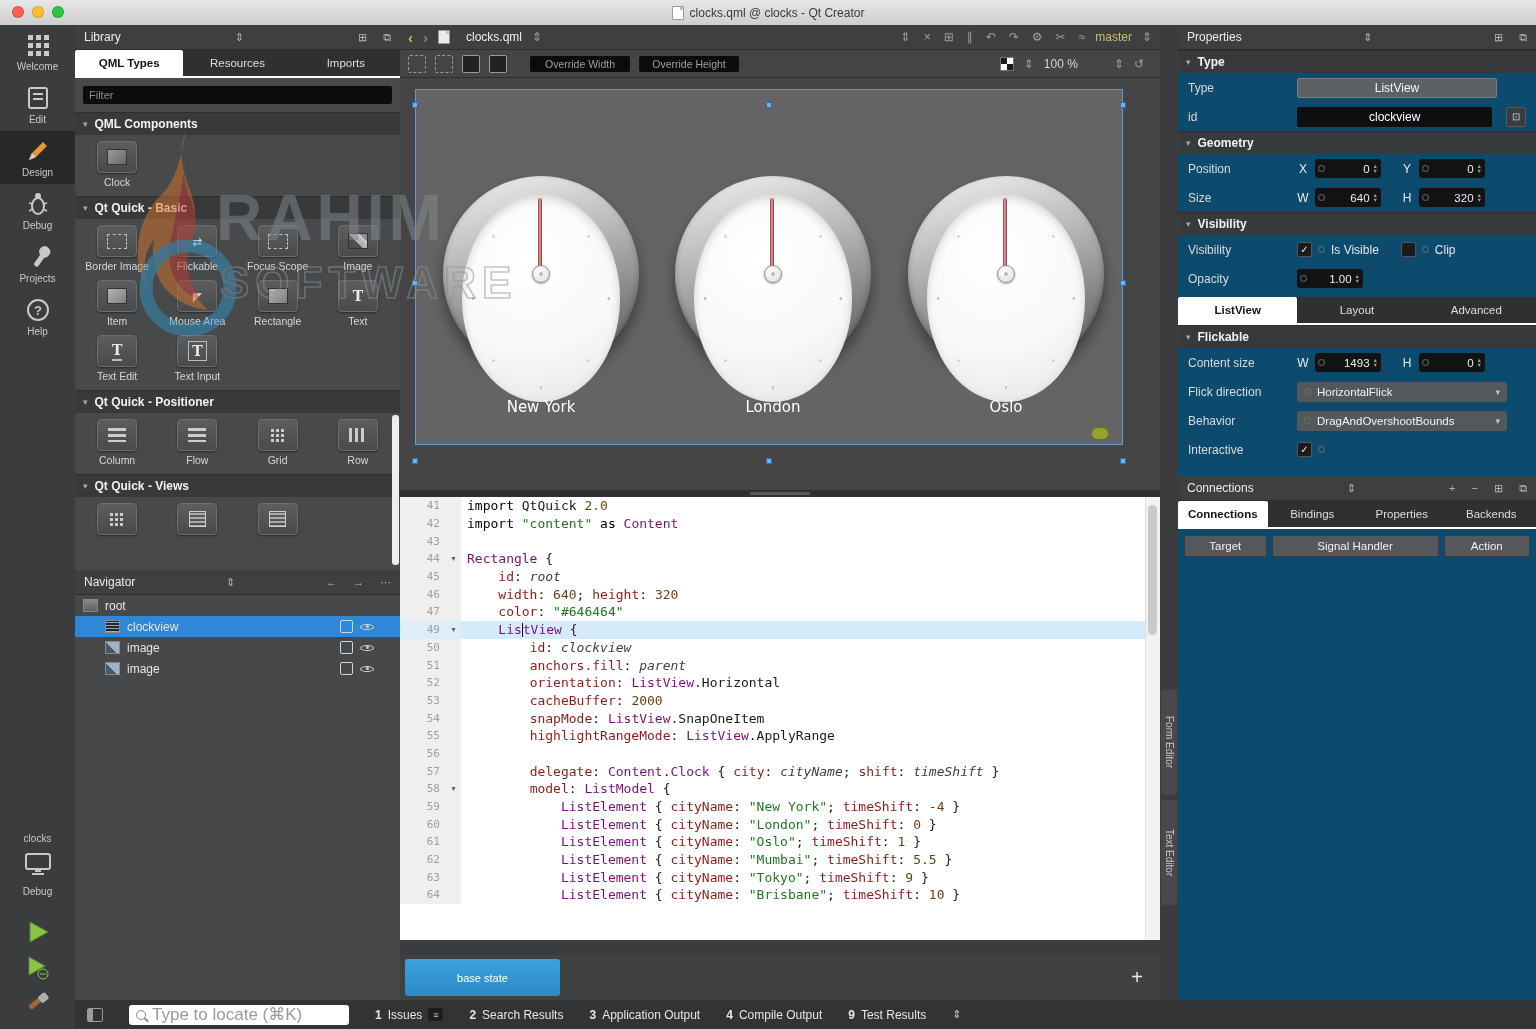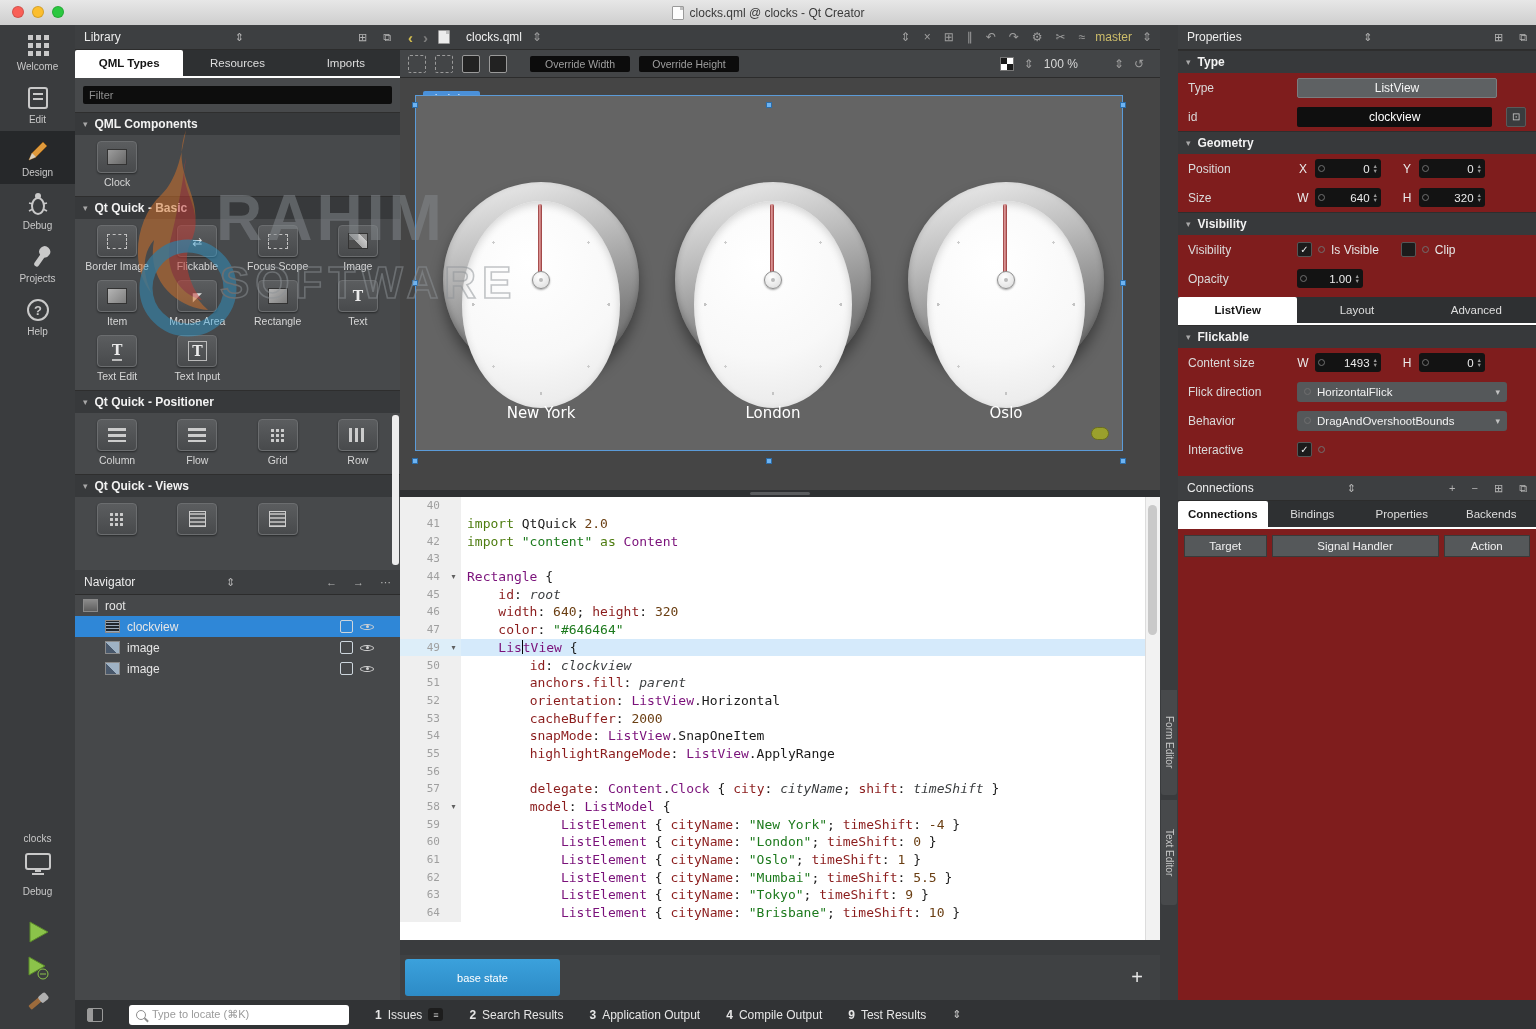--- a/index.html
+++ b/index.html
@@ -69,21 +69,21 @@
   .tb-back{color:#d2bd4e;font-size:15px;font-weight:bold;}
   .tb-fwd{color:#7d7d7d;font-size:15px;font-weight:bold;}
   #ctoolbar2{left:0;top:25px;width:760px;height:28px;background:#434547;border-bottom:1px solid #2c2c2c;display:flex;align-items:center;padding:0 8px;gap:9px;box-sizing:border-box;}
   .selbox{width:16px;height:16px;border:1px dashed #9a9a9a;border-radius:2px;}
   .selbox.b{background:#222;border-style:solid;}
   .ovr-field{width:100px;height:16px;background:#0c0c0c;border-radius:2px;color:#9f9f9f;font-size:10.5px;display:flex;align-items:center;justify-content:center;}
   .checker{width:12px;height:12px;background:conic-gradient(#fff 25%,#1a1a1a 0 50%,#fff 0 75%,#1a1a1a 0);border:1px solid #777;}
   #zoom-level{color:#d8d8d8;font-size:12px;}
   
   #canvas{left:0;top:53px;width:760px;height:412px;background:#454545;overflow:hidden;}
-  #sel-rect{left:15px;top:17px;width:708px;height:356px;background:#646464;border:1px solid #5b9bd8;box-sizing:border-box;}
+  #sel-rect{left:15px;top:11px;width:708px;height:356px;background:#646464;border:1px solid #5b9bd8;box-sizing:border-box;}
   .handle{width:6px;height:6px;background:#6db3f2;border:1px solid #2d6da8;box-sizing:border-box;position:absolute;}
   #sel-tag{left:23px;top:13px;height:15px;background:#4a90d9;color:#fff;font-size:10px;display:flex;align-items:center;padding:0 7px;border-radius:2px 2px 0 0;}
   .clock{position:absolute;top:86px;width:196px;height:245px;}
   .ring{position:absolute;left:0;top:0;width:196px;height:196px;border-radius:50%;background:linear-gradient(165deg,#f2f2f2 0%,#bdbdbd 35%,#7e7e7e 72%,#6a6a6a 100%);box-shadow:0 9px 14px rgba(0,0,0,.4),inset 0 -3px 6px rgba(0,0,0,.25);}
   .face{position:absolute;inset:19px;border-radius:50%;background:radial-gradient(circle at 42% 30%,#ffffff 0%,#f8f8f8 55%,#ebebeb 85%,#dedede 100%),;box-shadow:inset 0 3px 8px rgba(0,0,0,.16);}
   .face{background-image:radial-gradient(circle 1.5px at 50% 7%,#b9b9b9 99%,transparent),radial-gradient(circle 1.5px at 93% 50%,#c4c4c4 99%,transparent),radial-gradient(circle 1.5px at 50% 93%,#c4c4c4 99%,transparent),radial-gradient(circle 1.5px at 7% 50%,#c4c4c4 99%,transparent),radial-gradient(circle 1.2px at 80% 20%,#cccccc 99%,transparent),radial-gradient(circle 1.2px at 80% 80%,#cccccc 99%,transparent),radial-gradient(circle 1.2px at 20% 80%,#cccccc 99%,transparent),radial-gradient(circle 1.2px at 20% 20%,#cccccc 99%,transparent),radial-gradient(circle at 42% 30%,#ffffff 0%,#f8f8f8 55%,#ebebeb 85%,#dedede 100%);}
   .hand{position:absolute;left:95px;top:22px;width:4px;height:78px;background:linear-gradient(90deg,#8e2f2f,#e8a4a4 45%,#8e2f2f);border-radius:2px;}
   .pin{position:absolute;left:89px;top:89px;width:18px;height:18px;border-radius:50%;background:radial-gradient(circle at 40% 32%,#fff,#dadada);border:1px solid #8f8f8f;box-sizing:border-box;box-shadow:0 1px 2px rgba(0,0,0,.35);}
   .pin::after{content:"";position:absolute;left:6px;top:6px;width:4px;height:4px;border-radius:50%;background:#bbb;}
   .city{position:absolute;top:222px;width:196px;text-align:center;color:#ffffff;font-size:15px;font-family:"DejaVu Sans",sans-serif;}
@@ -91,35 +91,35 @@
   
   #splitter{left:0;top:465px;width:760px;height:7px;background:#2e3032;}
   #splitter::after{content:"";position:absolute;left:350px;top:2px;width:60px;height:3px;background:#5a5c5e;border-radius:2px;}
   #code{left:0;top:472px;width:745px;height:443px;background:#ffffff;overflow:hidden;}
   .code-line{display:flex;height:17.7px;align-items:center;}
   .ln{width:40px;text-align:right;padding-right:6px;color:#9f9f9f;background:#efefef;font-size:11px;height:100%;display:flex;align-items:center;justify-content:flex-end;flex:none;font-family:"DejaVu Sans Mono",monospace;}
   .fold{width:15px;background:#efefef;color:#5f5f5f;font-size:8px;height:100%;display:flex;align-items:center;justify-content:center;flex:none;}
   .cl{flex:1;white-space:pre;font:13px "DejaVu Sans Mono",monospace;padding-left:6px;height:100%;display:flex;align-items:center;}
   .code-line.cur .cl{background:#d5eafb;}
   .code-line.cur .ln,.code-line.cur .fold{background:#ddeef9;}
-  .tk-k{color:#4d7c0f}.tk-t{color:#7a117a}.tk-p{color:#8b1c1c}.tk-n{color:#6a3e12}.tk-s{color:#1d7a1d}
+  .tk-k{color:#000000}.tk-t{color:#7a117a}.tk-p{color:#8b1c1c}.tk-n{color:#6a3e12}.tk-s{color:#1d7a1d}
   .tk-i{color:#3c3f41;font-style:italic}.tk-d{color:#1a1a1a}
   .tk-caret{display:inline-block;width:0;border-left:1.5px solid #000;height:14px;}
   #code-vscroll{left:745px;top:472px;width:15px;height:443px;background:#f2f2f2;border-left:1px solid #ddd;box-sizing:border-box;}
   #code-vscroll::after{content:"";position:absolute;left:2px;top:8px;width:9px;height:130px;background:#c9c9c9;border-radius:5px;}
   #code-hscroll{left:0;top:915px;width:760px;height:15px;background:#3a3c3e;}
   
   #states{left:0;top:930px;width:760px;height:45px;background:#3f4143;display:flex;align-items:center;padding:0 5px;box-sizing:border-box;}
   .state-item{width:155px;height:37px;background:linear-gradient(#3ba1dc,#2d8bc6);border-radius:3px;color:#fff;font-size:11px;display:flex;align-items:center;justify-content:center;}
   #state-add{margin-left:auto;color:#e8e8e8;font-size:20px;padding-right:12px;}
   
   #sidestrip{left:1160px;top:25px;width:18px;height:975px;background:#3a3c3e;}
   .vtab{position:absolute;left:1px;width:16px;background:#47494b;color:#c8c8c8;font-size:10px;writing-mode:vertical-rl;display:flex;align-items:center;justify-content:center;padding:10px 0;border-radius:0 0 3px 3px;}
   
-  #rightpanel{left:1178px;top:25px;width:358px;height:975px;background:#7f1d1d;}
+  #rightpanel{left:1178px;top:25px;width:358px;height:975px;background:#0c4a6e;}
   .prow{display:flex;align-items:center;padding:4px 10px;gap:6px;min-height:21px;}
   .plabel{width:103px;font-size:12px;color:#dadada;flex:none;white-space:nowrap;overflow:hidden;text-overflow:ellipsis;}
   .axis{font-size:12px;color:#eaeaea;width:12px;text-align:center;flex:none;}
   .spin{width:66px;height:19px;background:#131313;border-radius:3px;display:flex;align-items:center;color:#ececec;font-size:11.5px;padding:0 3px;box-sizing:border-box;}
   .spin .val{flex:1;text-align:right;padding-right:3px;}
   .bdot{width:5px;height:5px;border:1px solid #6f6f6f;border-radius:50%;flex:none;}
   .arrows{display:flex;flex-direction:column;font-size:5.5px;color:#9a9a9a;line-height:5px;flex:none;}
   .field-lite{width:200px;height:20px;background:#5e6163;border:1px solid #7b7d7f;border-radius:2px;color:#f6f6f6;font-size:12px;display:flex;align-items:center;justify-content:center;box-sizing:border-box;}
   .field-dark{width:200px;height:20px;background:#0f0f0f;border-radius:2px;color:#ffffff;font-size:12px;display:flex;align-items:center;justify-content:center;}
   .side-btn{width:18px;height:18px;background:#3a3c3e;border:1px solid #5a5a5a;border-radius:2px;color:#c9c9c9;font-size:10px;display:flex;align-items:center;justify-content:center;margin-left:8px;}
@@ -130,21 +130,21 @@
   .dd-caret{color:#c2c2c2;font-size:9px;}
   .conn-cols{display:flex;gap:5px;padding:6px 6px 0;}
   .conn-col{height:22px;background:#55585a;border:1px solid #3a3a3a;color:#f0f0f0;font-size:11.5px;display:flex;align-items:center;justify-content:center;overflow:hidden;white-space:nowrap;box-sizing:border-box;}
   
   #bottombar{left:75px;top:1000px;width:1461px;height:29px;background:#313335;display:flex;align-items:center;gap:26px;padding:0 12px;box-sizing:border-box;}
   #panel-toggle{width:14px;height:12px;border:1px solid #9a9a9a;border-radius:2px;position:relative;flex:none;}
   #panel-toggle::after{content:"";position:absolute;left:0;top:0;bottom:0;width:5px;background:#9a9a9a;}
   #locate{width:220px;height:20px;background:#ffffff;border-radius:3px;display:flex;align-items:center;gap:6px;padding:0 7px;box-sizing:border-box;flex:none;}
   .mag{width:8px;height:8px;border:1.5px solid #8d8d8d;border-radius:50%;position:relative;flex:none;}
   .mag::after{content:"";position:absolute;width:5px;height:1.5px;background:#8d8d8d;transform:rotate(45deg);right:-4px;bottom:-2px;}
-  #locate span{color:#9a9a9a;font-size:11px;white-space:nowrap;}
+  #locate span{color:#9a9a9a;font-size:17px;white-space:nowrap;}
   .out-tab{display:flex;align-items:center;gap:6px;color:#e6e6e6;font-size:12px;white-space:nowrap;}
   .out-tab .num{font-weight:bold;}
   .issues-badge{width:15px;height:13px;background:#1d1d1d;border-radius:3px;color:#cfcfcf;font-size:9px;display:flex;align-items:center;justify-content:center;}
   #out-arrows{color:#cdcdcd;font-size:11px;}
   
   #watermark{left:124px;top:128px;width:400px;height:215px;opacity:.52;pointer-events:none;z-index:40;}
 </style>
 </head>
 <body>
 
@@ -517,25 +517,20 @@
           <div class="handle" style="left: 366px; top: 380px;"></div>
           <div class="handle" style="left: 720px; top: 380px;"></div>
         </div>
     </div>
 
     <div id="splitter" class="abs"></div>
 
     <div id="code" class="abs">
       <div id="code-lines">
           <div class="code-line">
-            <span class="ln">40</span>
-            <span class="fold"></span>
-            <span class="cl"></span>
-          </div>
-          <div class="code-line">
             <span class="ln">41</span>
             <span class="fold"></span>
             <span class="cl"><span class="tk-k">import </span><span class="tk-d">QtQuick </span><span class="tk-n">2.0</span></span>
           </div>
           <div class="code-line">
             <span class="ln">42</span>
             <span class="fold"></span>
             <span class="cl"><span class="tk-k">import </span><span class="tk-s">"content"</span><span class="tk-d"> </span><span class="tk-k">as</span><span class="tk-d"> </span><span class="tk-t">Content</span></span>
           </div>
           <div class="code-line">

